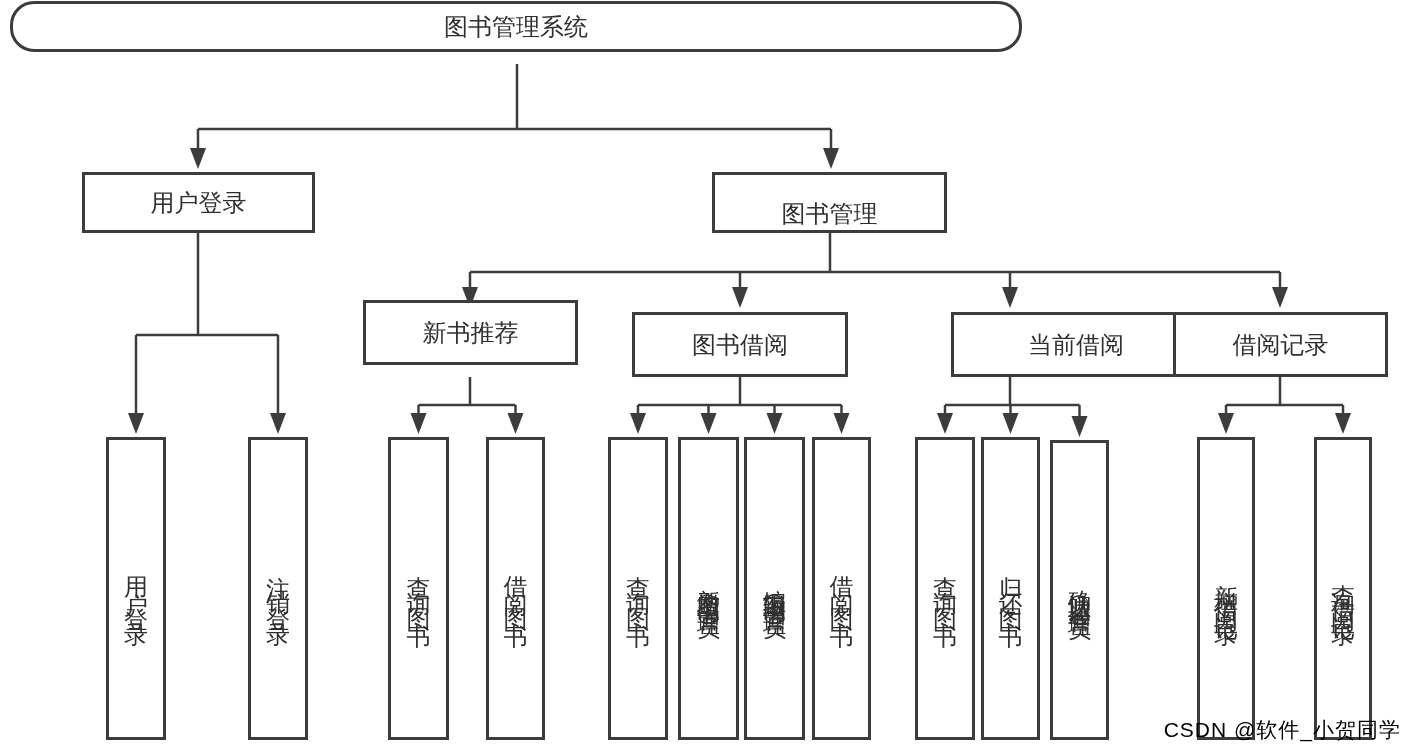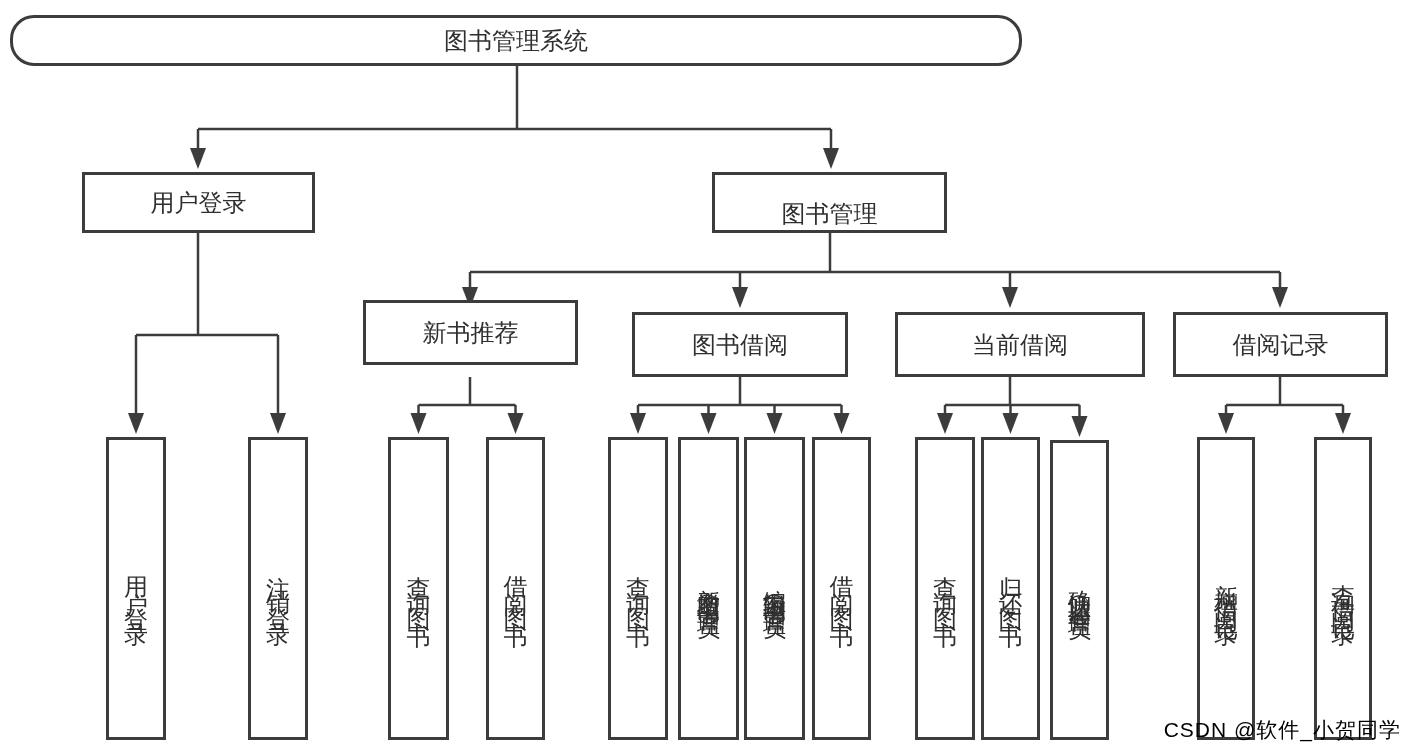--- a/index.html
+++ b/index.html
@@ -112,38 +112,38 @@
       <polygon points="766.5,413 782.5,413 774.5,434"></polygon>
       <polygon points="833.5,413 849.5,413 841.5,434"></polygon>
       <polygon points="937,413 953,413 945,434"></polygon>
       <polygon points="1002.5,413 1018.5,413 1010.5,434"></polygon>
       <polygon points="1071.5,416 1087.5,416 1079.5,437"></polygon>
       <polygon points="1218,413 1234,413 1226,434"></polygon>
       <polygon points="1335,413 1351,413 1343,434"></polygon>
     </g>
   </svg>
 
-  <div class="box" style="left:10px; top:15px; width:1012px; height:51px;border-radius:24px;">
+  <div class="box" style="left:10px; top:1px; width:1012px; height:51px;border-radius:24px;">
     <span>图书管理系统</span>
   </div>
 
   <div class="box" style="left:82px; top:172px; width:233px; height:61px;">
     <span>用户登录</span>
   </div>
   <div class="box" style="left:712px; top:172px; width:235px; height:61px;align-items:flex-end;">
     <span>图书管理</span>
   </div>
 
   <div class="box" style="left:363px; top:300px; width:215px; height:65px;">
     <span>新书推荐</span>
   </div>
   <div class="box" style="left:632px; top:312px; width:216px; height:65px;">
     <span>图书借阅</span>
   </div>
-  <div class="box" style="left:895px; top:312px; width:250px; height:65px;">
+  <div class="box" style="left:951px; top:312px; width:250px; height:65px;">
     <span>当前借阅</span>
   </div>
   <div class="box" style="left:1173px; top:312px; width:215px; height:65px;">
     <span>借阅记录</span>
   </div>
 
   <div class="box leaf ls4" style="left:106px; top:437px; width:60px; height:303px;">
     <span>用户登录</span>
   </div>
   <div class="box leaf ls4" style="left:248px; top:437px; width:60px; height:303px;">

